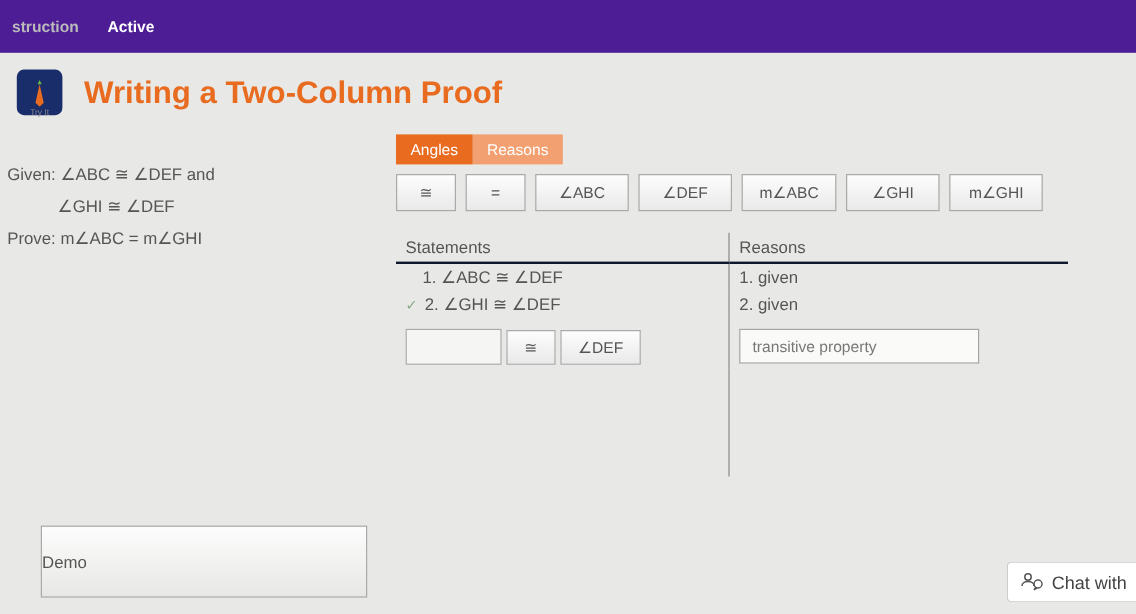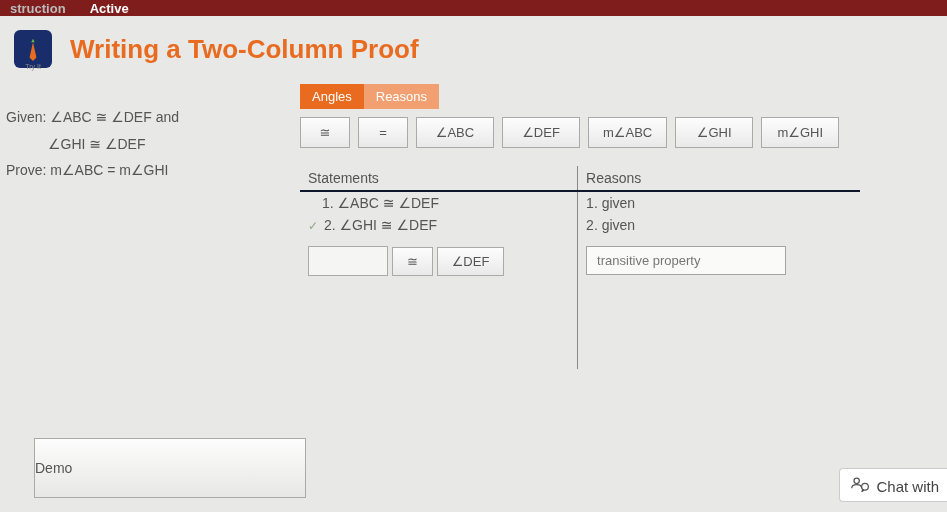--- a/index.html
+++ b/index.html
@@ -5,23 +5,23 @@
   * { box-sizing: border-box; margin: 0; padding: 0; }
   body {
     font-family: Arial, Helvetica, sans-serif;
     background: #e8e8e6;
     width: 947px;
     height: 512px;
     overflow: hidden;
     position: relative;
   }
   .topbar {
-    background: #7f1d1d;
+    background: #4c1d95;
     color: #ddd;
-    height: 16px;
+    height: 44px;
     display: flex;
     align-items: center;
     padding: 0 10px;
     font-size: 13px;
     font-weight: bold;
   }
   .topbar span { margin-right: 24px; color: #bbb; }
   .topbar .active { color: #fff; }
   .header {
     display: flex;
@@ -51,21 +51,21 @@
     padding: 10px 0 0 0;
   }
   .left {
     width: 300px;
     padding: 20px 10px 0 6px;
     font-size: 14px;
     color: #555;
     line-height: 1.9;
   }
   .left .indent { padding-left: 42px; }
-  .right { flex: 1; padding-right: 30px; }
+  .right { flex: 1; padding-right: 30px; margin-left: 30px; }
   .tabs { display: flex; margin-bottom: 8px; }
   .tab {
     padding: 5px 12px;
     font-size: 13px;
     color: #fff;
     cursor: pointer;
   }
   .tab.angles { background: #e86b1f; }
   .tab.reasons { background: #f2a071; }
   .tiles { display: flex; flex-wrap: wrap; gap: 8px; margin-bottom: 18px; max-width: 560px; }

